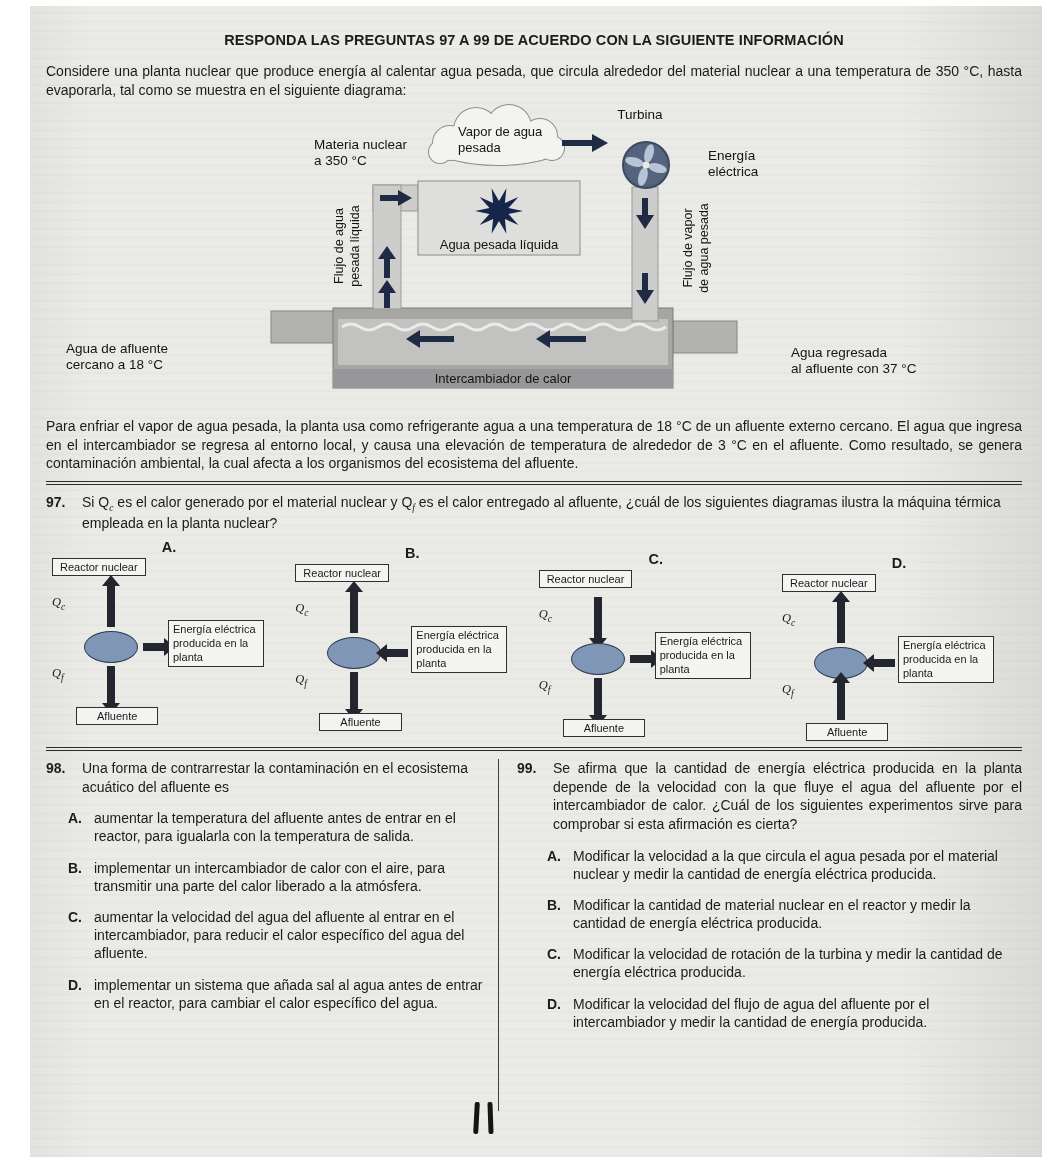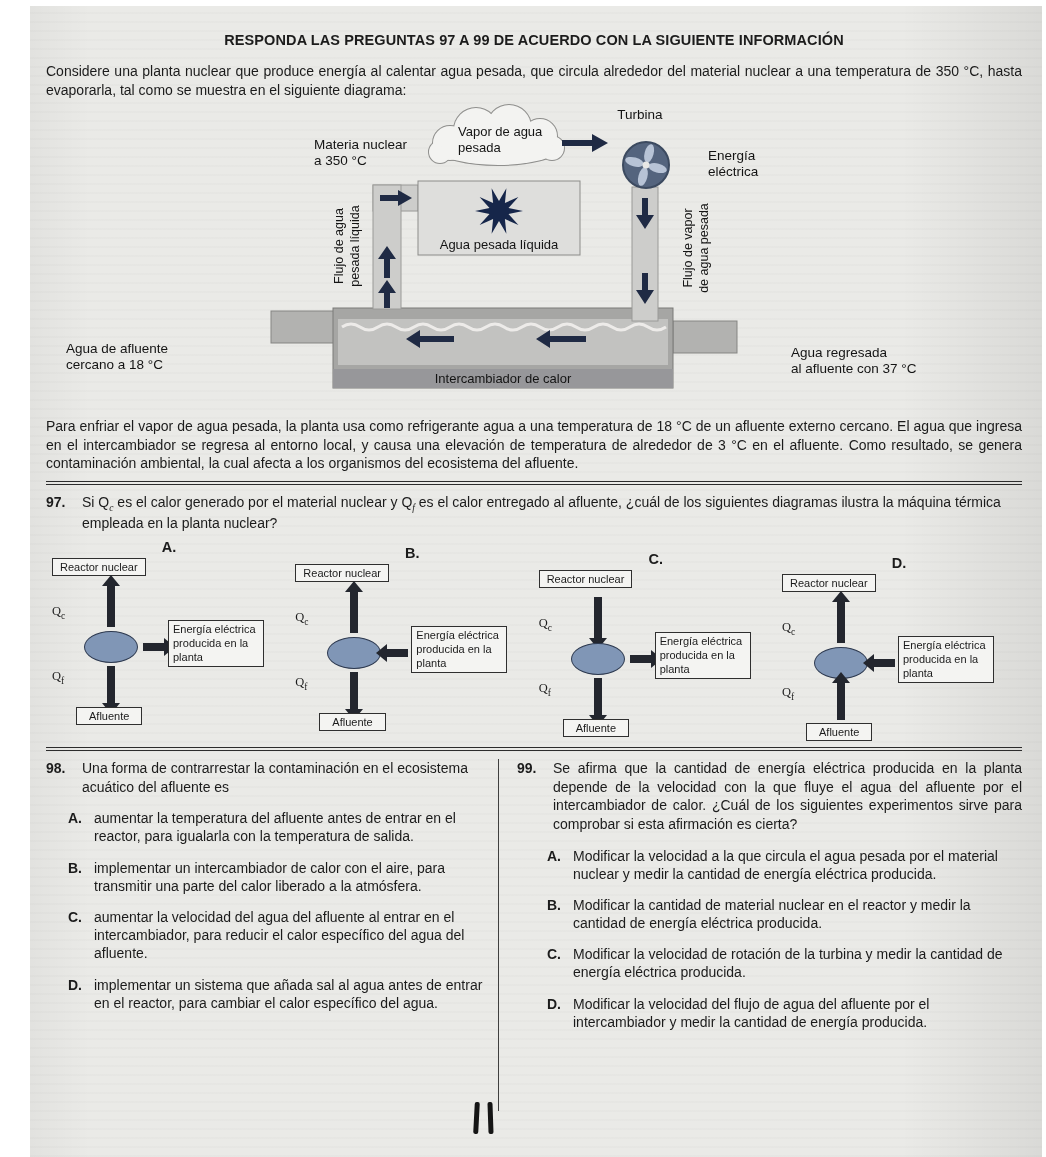--- a/index.html
+++ b/index.html
@@ -33,25 +33,25 @@
   .engines-row { display:flex; justify-content:space-between; padding:0 4px; height:200px; }
   .engine-wrap { width:238px; }
   .engine-wrap:nth-child(2){ margin-top:6px; }
   .engine-wrap:nth-child(3){ margin-top:12px; }
   .engine-wrap:nth-child(4){ margin-top:16px; }
   .engine-letter { text-align:center; font-weight:700; font-size:14.5px; margin-bottom:3px; }
   .engine { position:relative; width:232px; height:175px; font-size:11px; }
   .ebox { position:absolute; border:1px solid #2f2f2f; background:#f4f4f2; padding:2px 7px; white-space:nowrap; }
   .ebox.reactor { left:2px; top:0; }
   .ebox.energy { left:118px; top:62px; width:96px; white-space:normal; font-size:11px; line-height:1.25; padding:2px 4px; }
-  .ebox.afluente { left:26px; top:149px; padding:2px 12px; }
+  .ebox.afluente { left:26px; top:149px; padding:2px 20px; }
   .ellipse { position:absolute; left:34px; top:73px; width:54px; height:32px; background:#8096b6; border:1.5px solid #2e3a50; border-radius:50%; }
-  .qlabel { position:absolute; left:2px; font-size:12.5px; font-family:"Liberation Serif",serif;margin-top:9px; }
+  .qlabel { position:absolute; left:2px; font-size:12.5px; font-style:italic; font-family:"Liberation Serif",serif; }
   .qlabel.qc { top:37px; }
-  .qlabel.qf { top:102px; }
+  .qlabel.qf { top:108px; }
   .arr-v { position:absolute; width:8px; background:#23262e; }
   .arr-v.hin  { left:57px; top:27px; height:42px; }
   .arr-v.hout { left:57px; top:108px; height:38px; }
   .arr-v.up::before { content:""; position:absolute; top:-10px; left:-5px; border:9px solid transparent; border-top:none; border-bottom:11px solid #23262e; }
   .arr-v.down::after { content:""; position:absolute; bottom:-10px; left:-5px; border:9px solid transparent; border-bottom:none; border-top:11px solid #23262e; }
   .arr-h { position:absolute; height:8px; background:#23262e; left:93px; top:85px; width:22px; }
   .arr-h.right::after { content:""; position:absolute; right:-10px; top:-5px; border:9px solid transparent; border-right:none; border-left:11px solid #23262e; }
   .arr-h.left::before { content:""; position:absolute; left:-10px; top:-5px; border:9px solid transparent; border-left:none; border-right:11px solid #23262e; }
 
   

